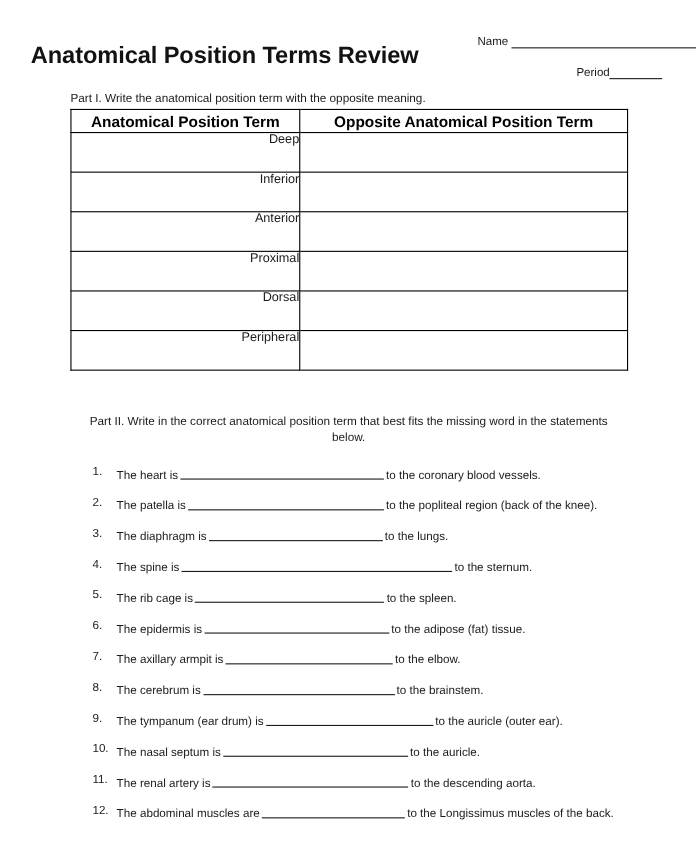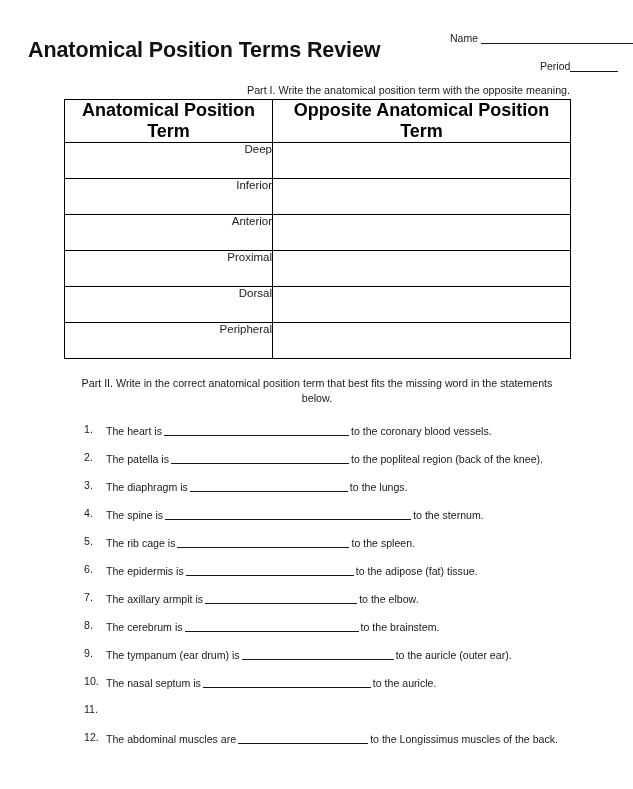--- a/index.html
+++ b/index.html
@@ -39,38 +39,37 @@
     align-items: flex-end;
     font-size: 10.5px;
     color: #1a1a1a;
     white-space: nowrap;
   }
   #name-field-row { left: 434px; top: 32px; }
   #period-field-row { left: 524px; top: 60px; }
   .field-label {
     font-size: 10.5px;
     line-height: 12px;
-    margin-left: 16px;
   }
   .field-rule {
     display: inline-block;
     border-bottom: 1.3px solid #1a1a1a;
     height: 10px;
     margin-left: 3px;
   }
   #name-rule { width: 168px; }
   #period-rule { width: 48px; margin-left: 0px; }
 
   
   #part1-instruction {
     position: absolute;
     left: 64px;
     top: 84px;
     width: 506px;
-    text-align: right;
+    text-align: left;
     font-size: 10.7px;
     color: #1a1a1a;
   }
 
   
   #terms-table {
     position: absolute;
     left: 64px;
     top: 99px;
     width: 506px;
@@ -78,21 +77,21 @@
     table-layout: fixed;
   }
   #terms-table th,
   #terms-table td {
     border: 1.4px solid #000000;
     padding: 0;
     margin: 0;
   }
   #terms-table th {
     height: 20px;
-    font-size: 18px;
+    font-size: 14px;
     font-weight: bold;
     text-align: center;
     vertical-align: middle;
     color: #000000;
   }
   #terms-table td {
     height: 35px;
     vertical-align: top;
   }
   .term-cell {
@@ -246,18 +245,19 @@
     <div class="question-item">
       <span class="q-number">9.</span>
       <span><span class="q-prefix">The tympanum (ear drum) is</span><span class="q-blank" style="width: 152px;"></span><span class="q-suffix">to the auricle (outer ear).</span></span>
     </div>
     <div class="question-item">
       <span class="q-number">10.</span>
       <span><span class="q-prefix">The nasal septum is</span><span class="q-blank" style="width: 168px;"></span><span class="q-suffix">to the auricle.</span></span>
     </div>
     <div class="question-item">
       <span class="q-number">11.</span>
+      <span><span class="q-prefix">The renal artery is</span><span class="q-blank" style="width: 178px;"></span><span class="q-suffix">to the descending aorta.</span></span>
     </div>
     <div class="question-item">
       <span class="q-number">12.</span>
       <span><span class="q-prefix">The abdominal muscles are</span><span class="q-blank" style="width: 130px;"></span><span class="q-suffix">to the Longissimus muscles of the back.</span></span>
     </div>
   </div>
 
 </body></html>

